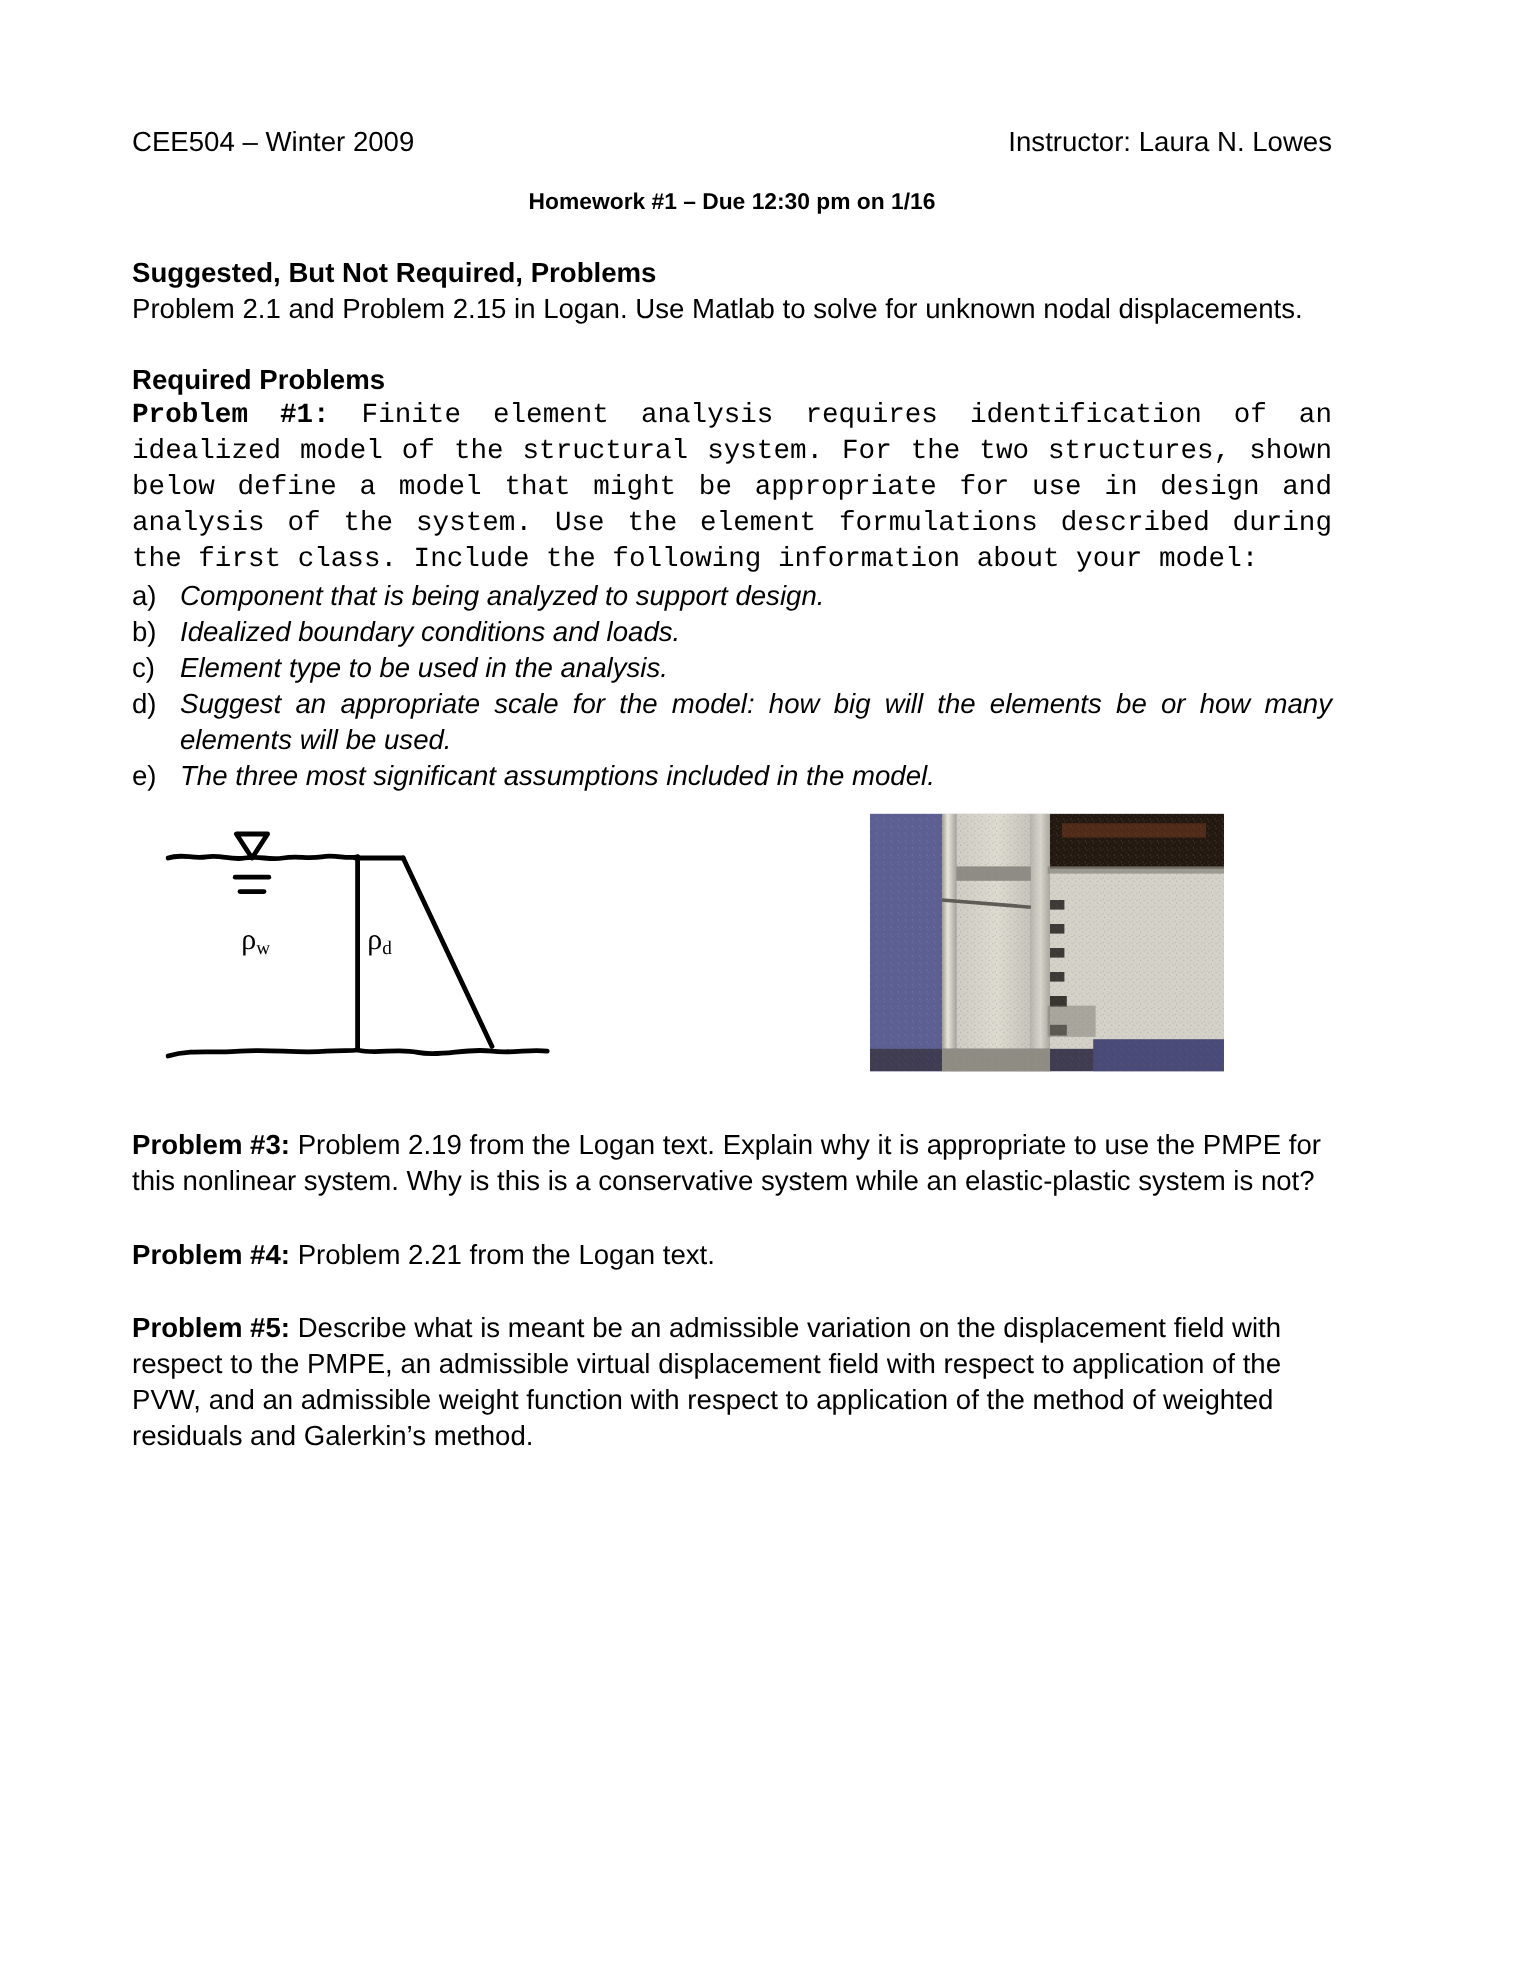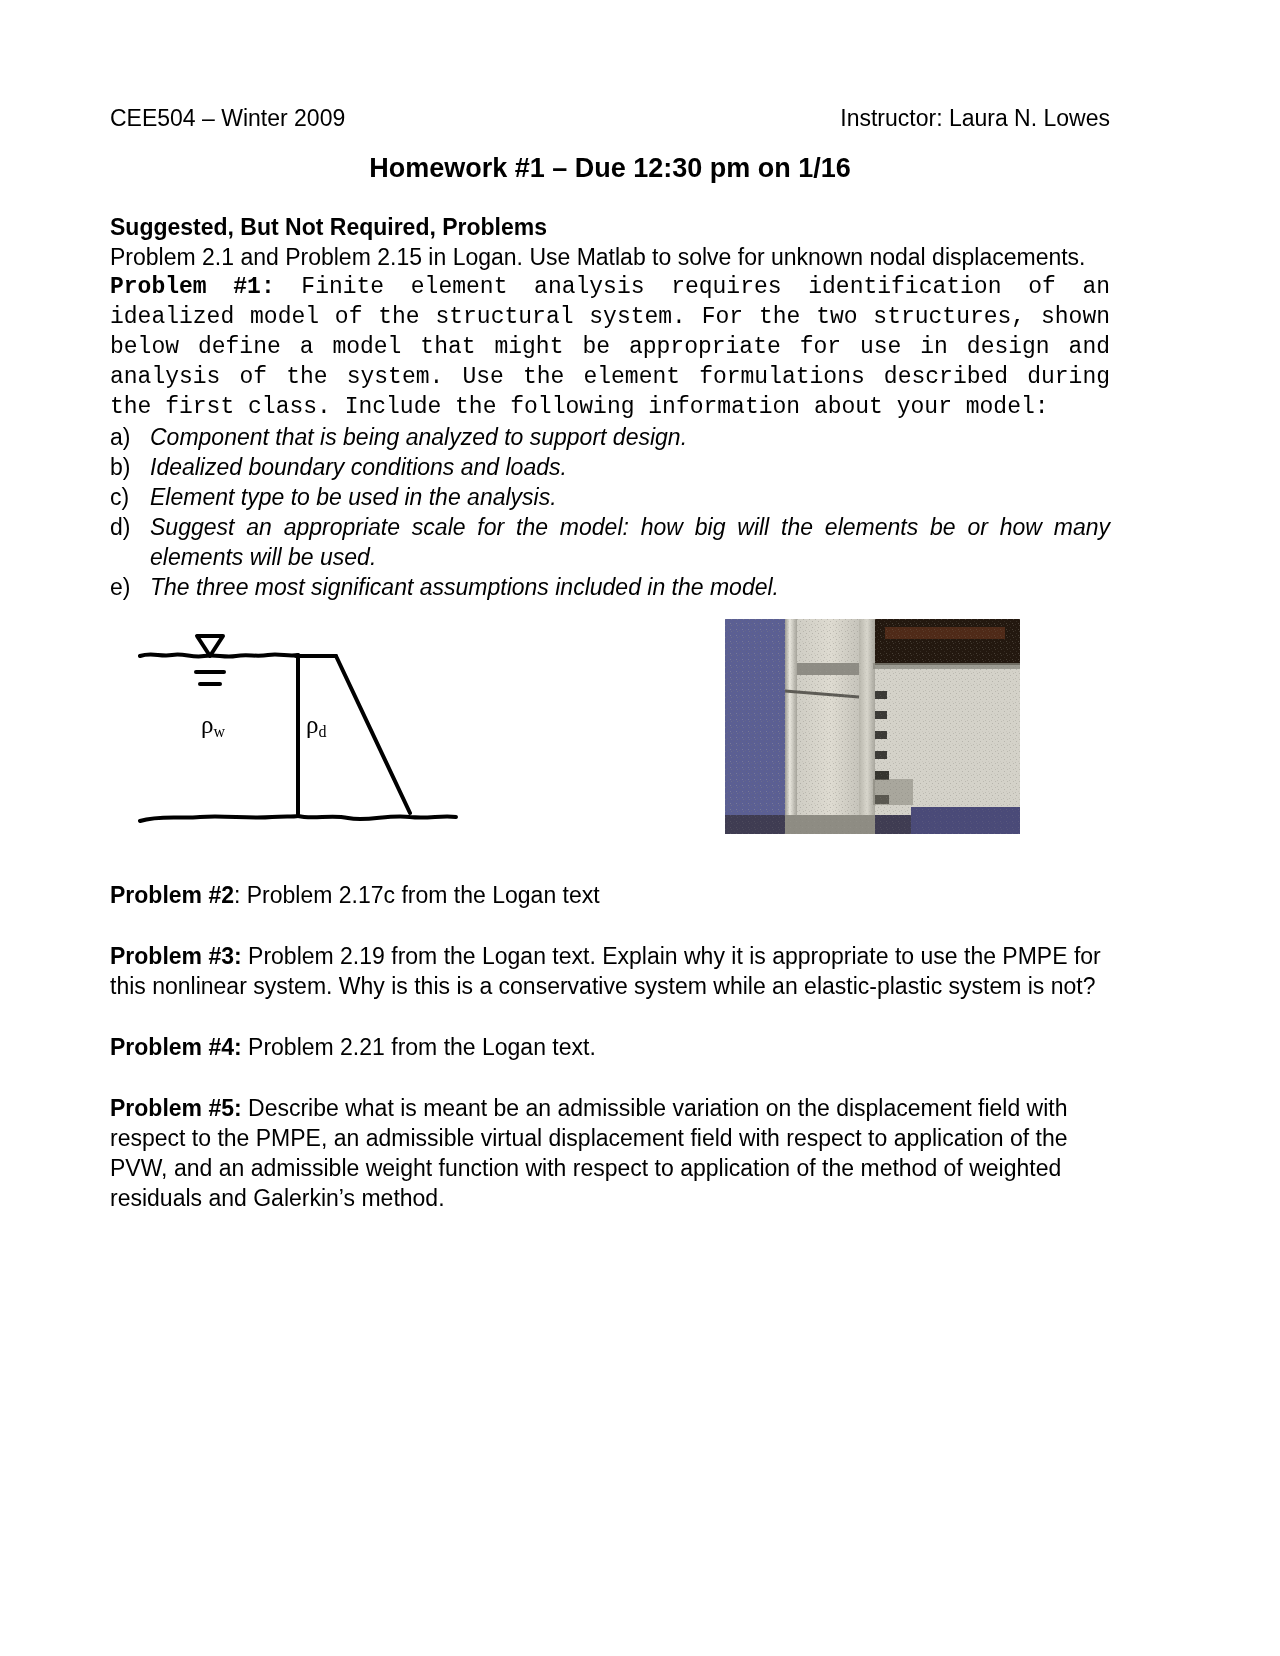--- a/index.html
+++ b/index.html
@@ -32,21 +32,21 @@
     justify-content: space-between;
     align-items: baseline;
     font-size: 23px;
     line-height: 29px;
   }
   .hdr-right { text-align: right; }
 
   .doc-title {
     text-align: center;
     font-weight: bold;
-    font-size: 27px;
+    font-size: 19px;
     line-height: 29px;
     margin-top: 21px;
   }
 
   
   .sec-head {
     font-weight: bold;
     font-size: 23px;
     line-height: 30px;
     margin-top: 29px;
@@ -147,20 +147,21 @@
     <div class="hdr">
       <div>CEE504 – Winter 2009</div>
       <div class="hdr-right">Instructor: Laura N. Lowes</div>
     </div>
 
     <div class="doc-title">Homework #1 – Due 12:30 pm on 1/16</div>
 
     <div class="sec-head">Suggested, But Not Required, Problems</div>
     <div class="para">Problem 2.1 and Problem 2.15 in Logan. Use Matlab to solve for unknown nodal displacements.</div>
 
+    <div class="sec-head">Required Problems</div>
     <div class="para just"><b>Problem #1:</b><span> Finite element analysis requires identification of an idealized model of the structural system. For the two structures, shown below define a model that might be appropriate for use in design and analysis of the system. Use the element formulations described during the first class. Include the following information about your model:</span></div>
 
     <div class="alist">
       <div class="aitem">
         <span class="marker">a)</span>
         <span class="atext">Component that is being analyzed to support design.</span>
       </div>
       <div class="aitem">
         <span class="marker">b)</span>
         <span class="atext">Idealized boundary conditions and loads.</span>
@@ -270,21 +271,20 @@
           <rect x="0" y="196" width="295" height="19" fill="#3f3c52"></rect>
           <rect x="186" y="188" width="109" height="27" fill="#4a4a78"></rect>
           <rect x="60" y="196" width="90" height="19" fill="#8e8c83"></rect>
 
           <rect x="0" y="0" width="295" height="215" fill="url(#noise)" opacity="0.35"></rect>
         </svg>
       </div>
 
     </div>
 
-    <div class="prob"><b>Problem #2</b><span>: </span><span>Problem 2.17c from the Logan text</span></div>
 
     <div class="prob"><b>Problem #3:</b><span> </span><span>Problem 2.19 from the Logan text. Explain why it is appropriate to use the PMPE for this nonlinear system. Why is this is a conservative system while an elastic-plastic system is not?</span></div>
 
     <div class="prob"><b>Problem #4:</b><span> </span><span>Problem 2.21 from the Logan text.</span></div>
 
     <div class="prob"><b>Problem #5:</b><span> </span><span>Describe what is meant be an admissible variation on the displacement field with respect to the PMPE, an admissible virtual displacement field with respect to application of the PVW, and an admissible weight function with respect to application of the method of weighted residuals and Galerkin’s method.</span></div>
 
   </div>
 </div>
 

